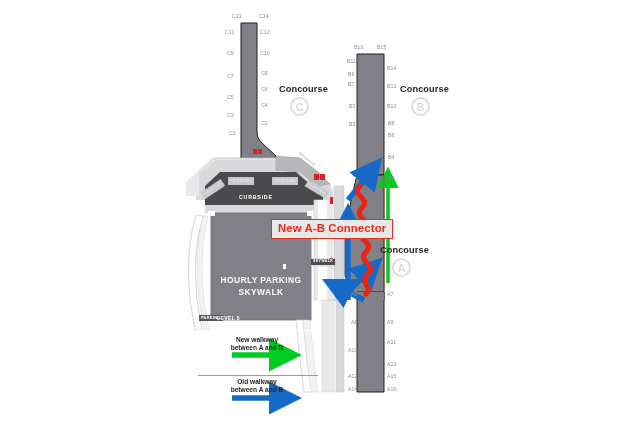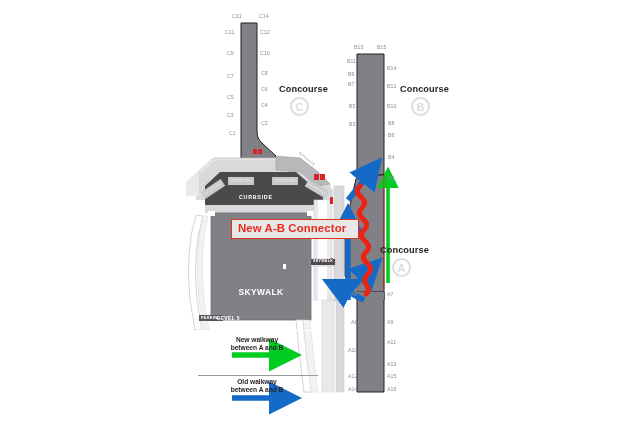--- a/index.html
+++ b/index.html
@@ -106,23 +106,24 @@
     text-align: center;
     border-radius: .5px;
   }
   .banner {
     position: absolute;
     background: #e8e8e8;
     border: 1px solid #e03020;
     color: #e8291c;
     font-size: 11.4px;
     font-weight: bold;
-    padding: 2px 12px 3px 6px;
+    padding: 2px 6px 3px 6px;
     letter-spacing: .1px;
     line-height: 1.1;
+    margin-left: 40px;
   }
   .legend-txt {
     font-size: 6.6px;
     font-weight: bold;
     color: #231f20;
     text-align: center;
     line-height: 8.4px;
   }
   .legend-rule {
     position: absolute;
@@ -301,20 +302,21 @@
   <div class="concourse-badge" style="left:392px; top:258px;">A</div>
 
   <div class="ticket-tab" style="left:201px; top:185px; width:24px; transform:rotate(-34deg);">TICKETING</div>
   <div class="ticket-tab" style="left:228px; top:177px; width:26px;">TICKETING</div>
   <div class="ticket-tab" style="left:272px; top:177px; width:26px;">TICKETING</div>
   <div class="ticket-tab" style="left:305px; top:185px; width:24px; transform:rotate(31deg);">TICKETING</div>
   <div class="ticket-tab" style="left:292px; top:155px; width:30px; background:transparent; color:#b9b9bc; transform:rotate(40deg);">BAGGAGE CLAIM</div>
 
   <div class="lbl curbside" style="left:239px; top:194px;">CURBSIDE</div>
 
+  <div class="lbl garage-title" style="left:211px; top:275px; width:100px;">HOURLY PARKING</div>
   <div class="lbl garage-title" style="left:211px; top:287px; width:100px;">SKYWALK</div>
 
   <div class="level-badge" style="left:199px; top:315px;">PARKING</div>
   <div class="lbl level-txt" style="left:217px; top:315px;">LEVEL 5</div>
 
   <div class="skywalk" style="left:311px; top:259px;">SKYWALK</div>
 
   <div class="banner" style="left:231px; top:219px;">New A-B Connector</div>
 
   <div class="lbl legend-txt" style="left:202px; top:336px; width:110px;">New walkway</div>

